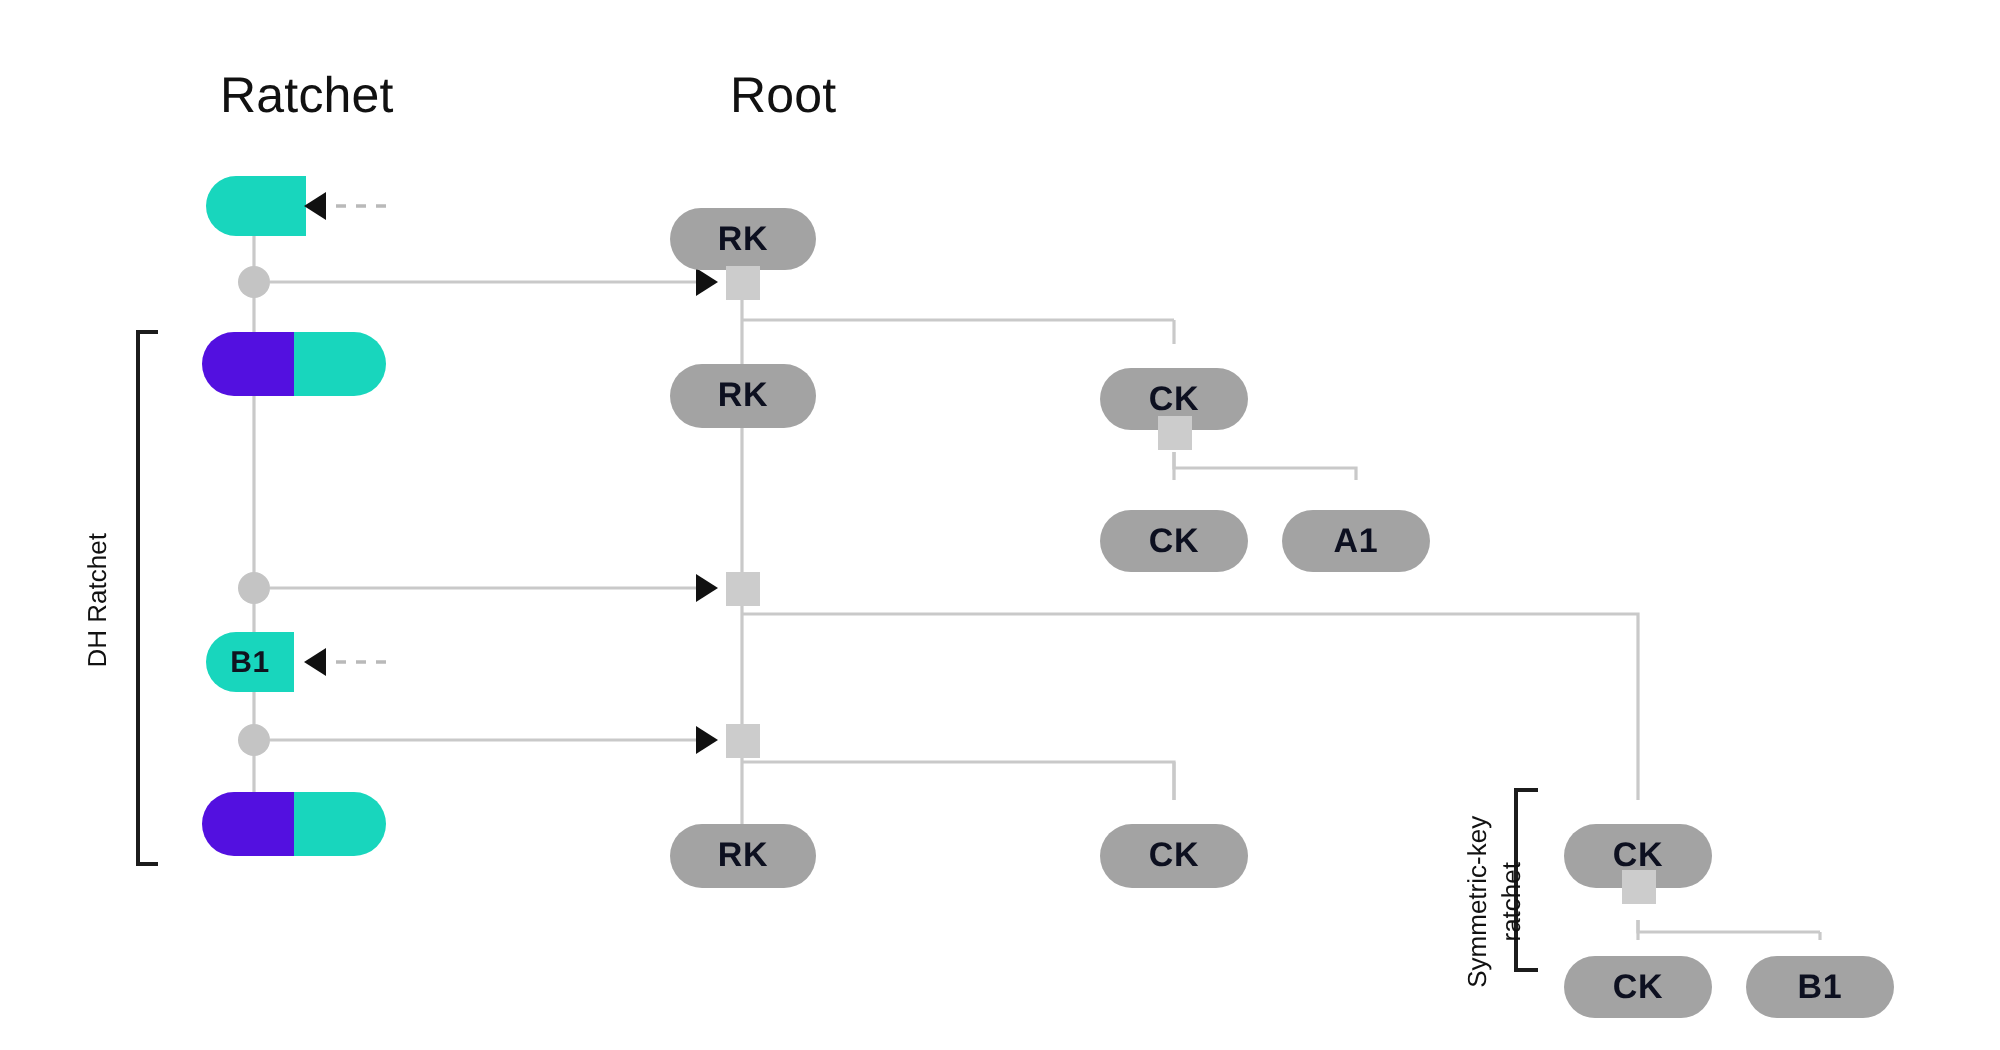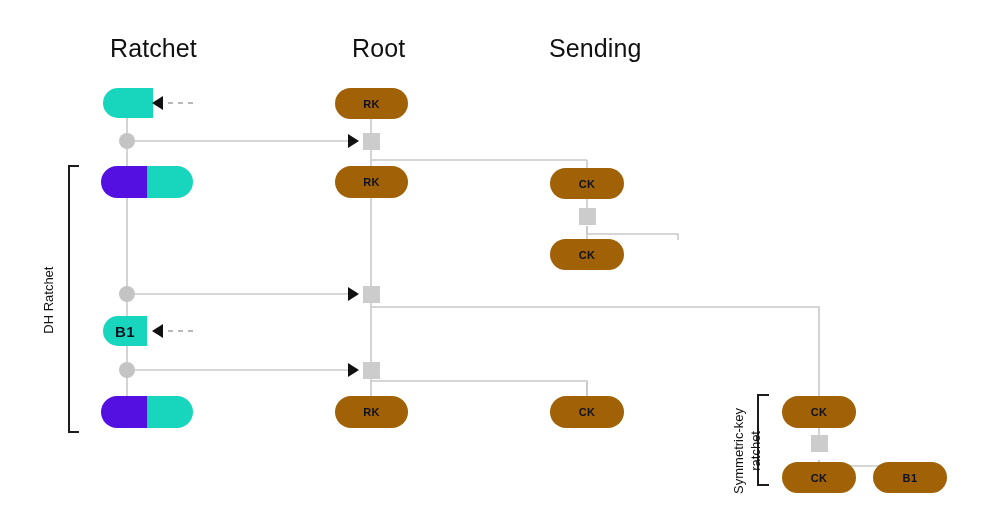--- a/index.html
+++ b/index.html
@@ -20,27 +20,28 @@
     font-weight:400;
     white-space:nowrap;
     letter-spacing:0.1px;
   }
 
   .pill{
     position:absolute;
     display:flex;
     align-items:center;
     justify-content:center;
-    background:#a16207;
+    background:#a3a3a3;
     border-radius:999px;
     color:#0d1020;
-    font-size:11px;
+    font-size:17px;
     font-weight:700;
     letter-spacing:0.4px;
     box-sizing:border-box;
+    margin-top:16px;
   }
 
   
   .dh{
     position:absolute;
     box-sizing:border-box;
     display:flex;
     overflow:hidden;
   }
   .dh .half{height:100%;}
@@ -143,22 +144,21 @@
       <line x1="587" y1="381" x2="587" y2="400"></line>
     </g>
 
     <g stroke="#b9b9b9" stroke-width="1.8" fill="none" stroke-dasharray="5,5">
       <line x1="168" y1="103" x2="193" y2="103"></line>
       <line x1="168" y1="331" x2="193" y2="331"></line>
     </g>
   </svg>
 
   <div class="col-title" style="left:110px;top:34px;">Ratchet</div>
-  <div class="col-title" style="left:352px;top:34px;">Root</div>
-  <div class="col-title" style="left:549px;top:34px;">Sending</div>
+  <div class="col-title" style="left:365px;top:34px;">Root</div>
 
   <div class="dh round-left" style="left:103px;top:88px;width:50px;height:30px;">
     <div class="half teal" style="width:100%;"></div>
   </div>
   <div class="dh-label" style="left:103px;top:88px;width:50px;height:30px;"></div>
 
   <div class="dh round-left round-right" style="left:101px;top:166px;width:92px;height:32px;">
     <div class="half purple" style="width:50%;"></div>
     <div class="half teal" style="width:50%;"></div>
   </div>
@@ -191,20 +191,21 @@
 
   <div class="pill" style="left:335px;top:166px;width:73px;height:32px;">RK</div>
   <div class="kdf-square" style="left:363px;top:286px;"></div>
 
   <div class="kdf-square" style="left:363px;top:362px;"></div>
   <div class="pill" style="left:335px;top:396px;width:73px;height:32px;">RK</div>
 
   <div class="pill" style="left:550px;top:168px;width:74px;height:31px;">CK</div>
   <div class="kdf-square" style="left:579px;top:208px;"></div>
   <div class="pill" style="left:550px;top:239px;width:74px;height:31px;">CK</div>
+  <div class="pill" style="left:641px;top:239px;width:74px;height:31px;">A1</div>
 
   <div class="pill" style="left:550px;top:396px;width:74px;height:32px;">CK</div>
 
   <div class="pill" style="left:782px;top:396px;width:74px;height:32px;">CK</div>
   <div class="kdf-square" style="left:811px;top:435px;"></div>
   <div class="pill" style="left:782px;top:462px;width:74px;height:31px;">CK</div>
   <div class="pill" style="left:873px;top:462px;width:74px;height:31px;">B1</div>
 
   <div class="bracket" style="left:68px;top:165px;width:11px;height:268px;"></div>
   <div class="vlabel rot" style="left:-6px;top:292px;width:110px;">DH Ratchet</div>

